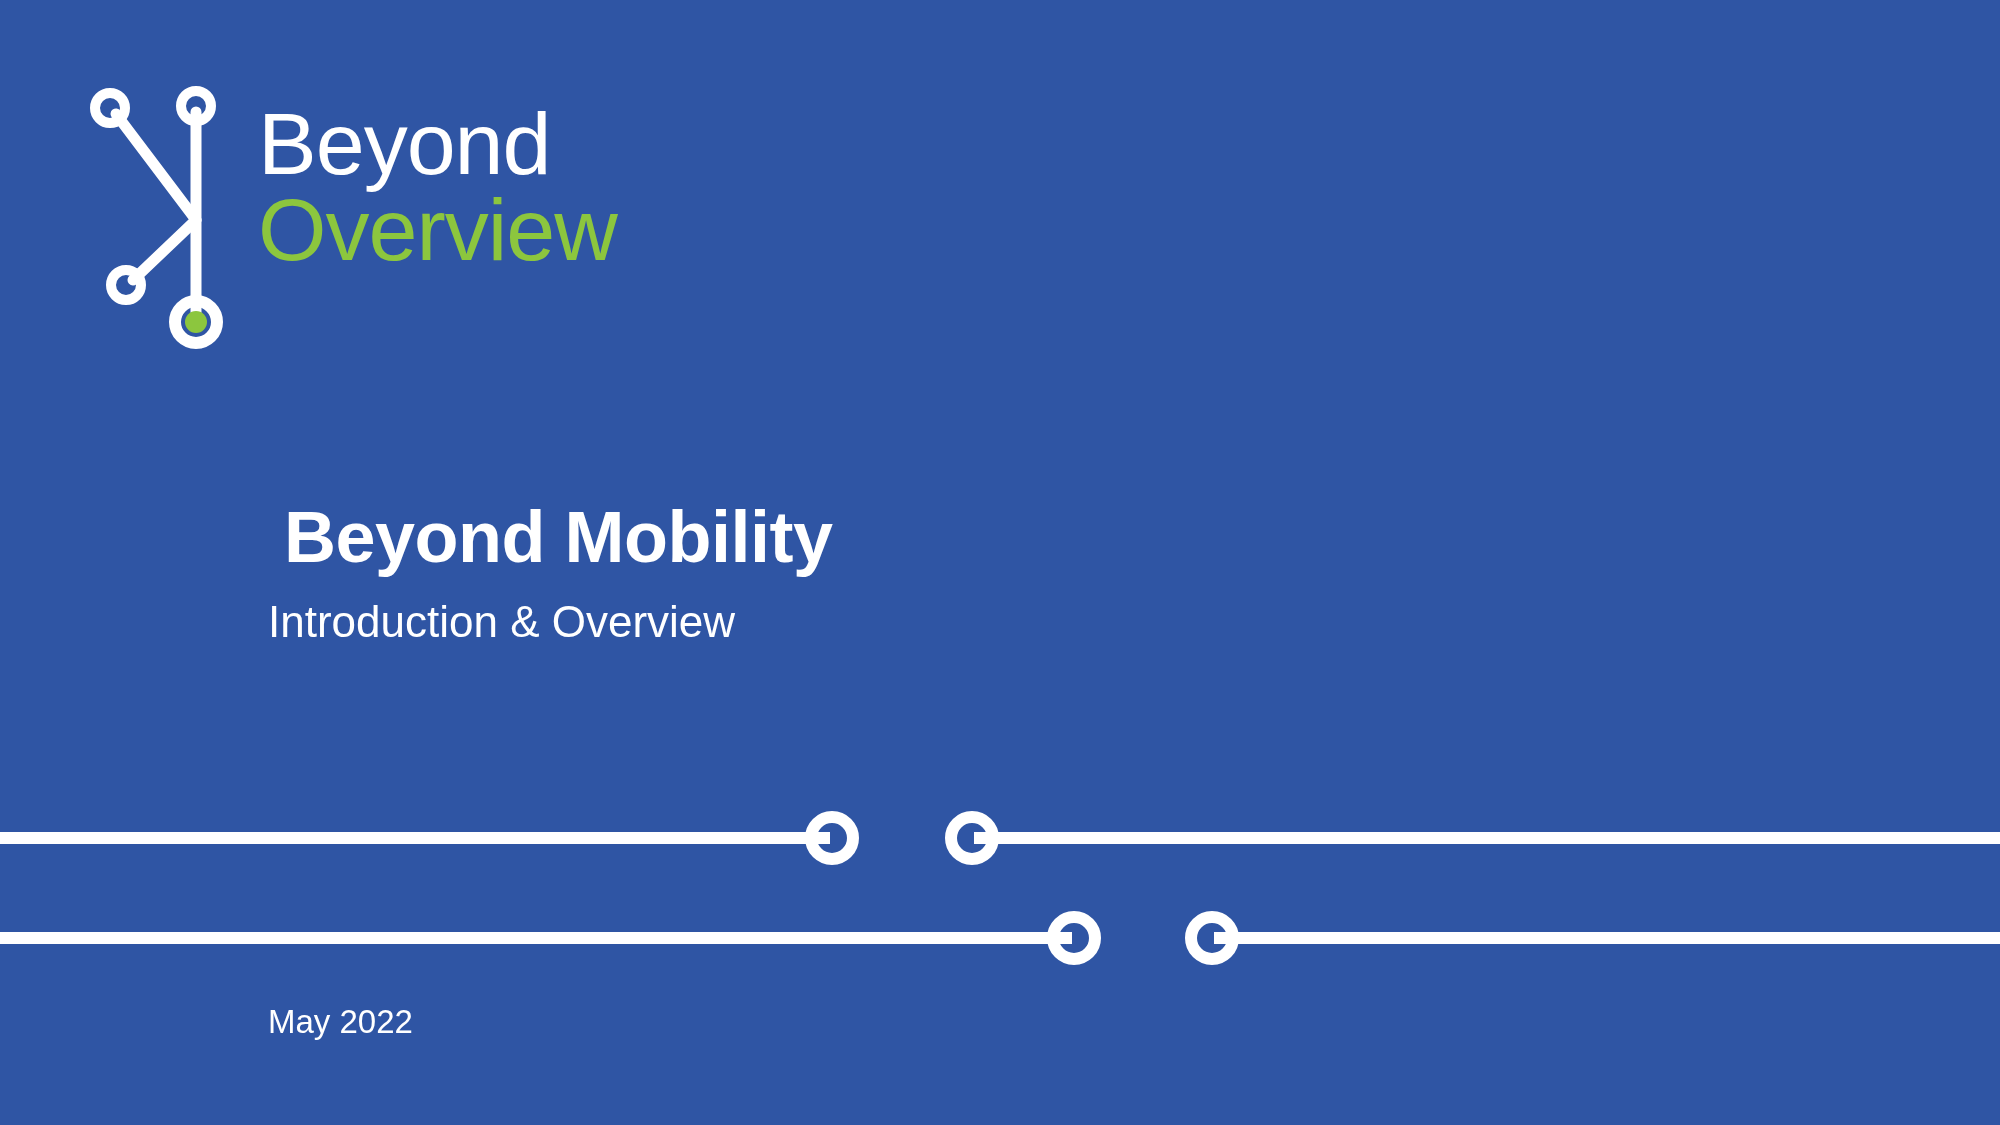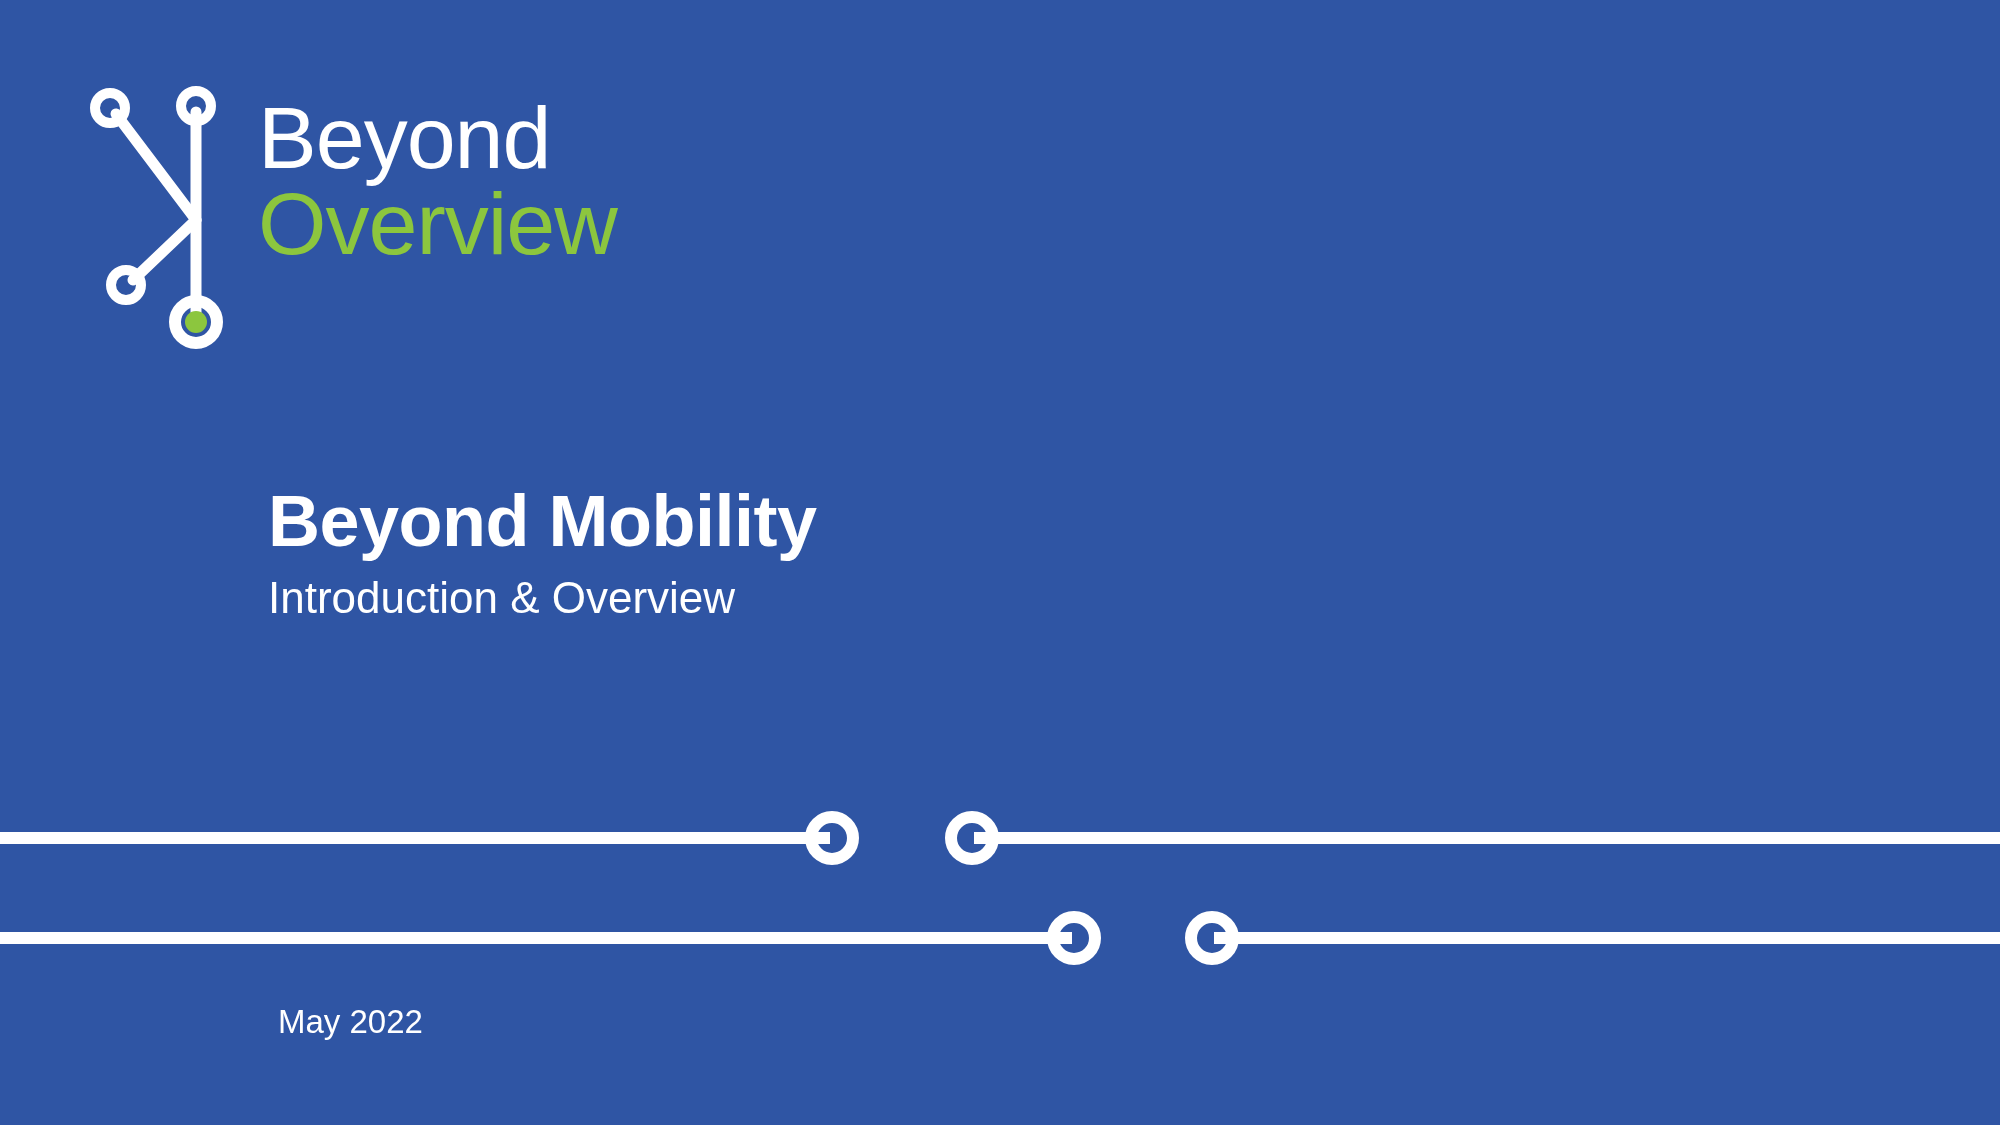--- a/index.html
+++ b/index.html
@@ -31,21 +31,21 @@
     position: absolute;
     left: 0;
     top: 0;
     width: 160px;
     height: 300px;
   }
 
   .logo-wordmark {
     position: absolute;
     left: 170px;
-    top: 10px;
+    top: 16px;
     width: 410px;
     height: 300px;
   }
 
   .logo-word-beyond {
     position: absolute;
     left: 0;
     top: 12px;
     font-size: 88px;
     line-height: 88px;
@@ -82,21 +82,21 @@
     left: 268px;
     top: 480px;
     width: 1200px;
   }
 
   .slide-title {
     font-size: 72px;
     line-height: 82px;
     font-weight: bold;
     color: #FFFFFF;
-    margin: 0;
+    margin: 16px;
     letter-spacing: -0.5px;
   }
 
   .slide-subtitle {
     font-size: 44px;
     line-height: 56px;
     font-weight: normal;
     color: #FFFFFF;
     margin: 8px 0 0 0;
   }
@@ -107,21 +107,21 @@
     left: 0;
     top: 0;
     width: 2000px;
     height: 1125px;
     pointer-events: none;
   }
 
   
   .slide-date {
     position: absolute;
-    left: 278px;
+    left: 268px;
     top: 1002px;
     font-size: 33px;
     line-height: 40px;
     color: #FFFFFF;
     font-weight: normal;
   }
 </style>
 </head>
 <body>
 

